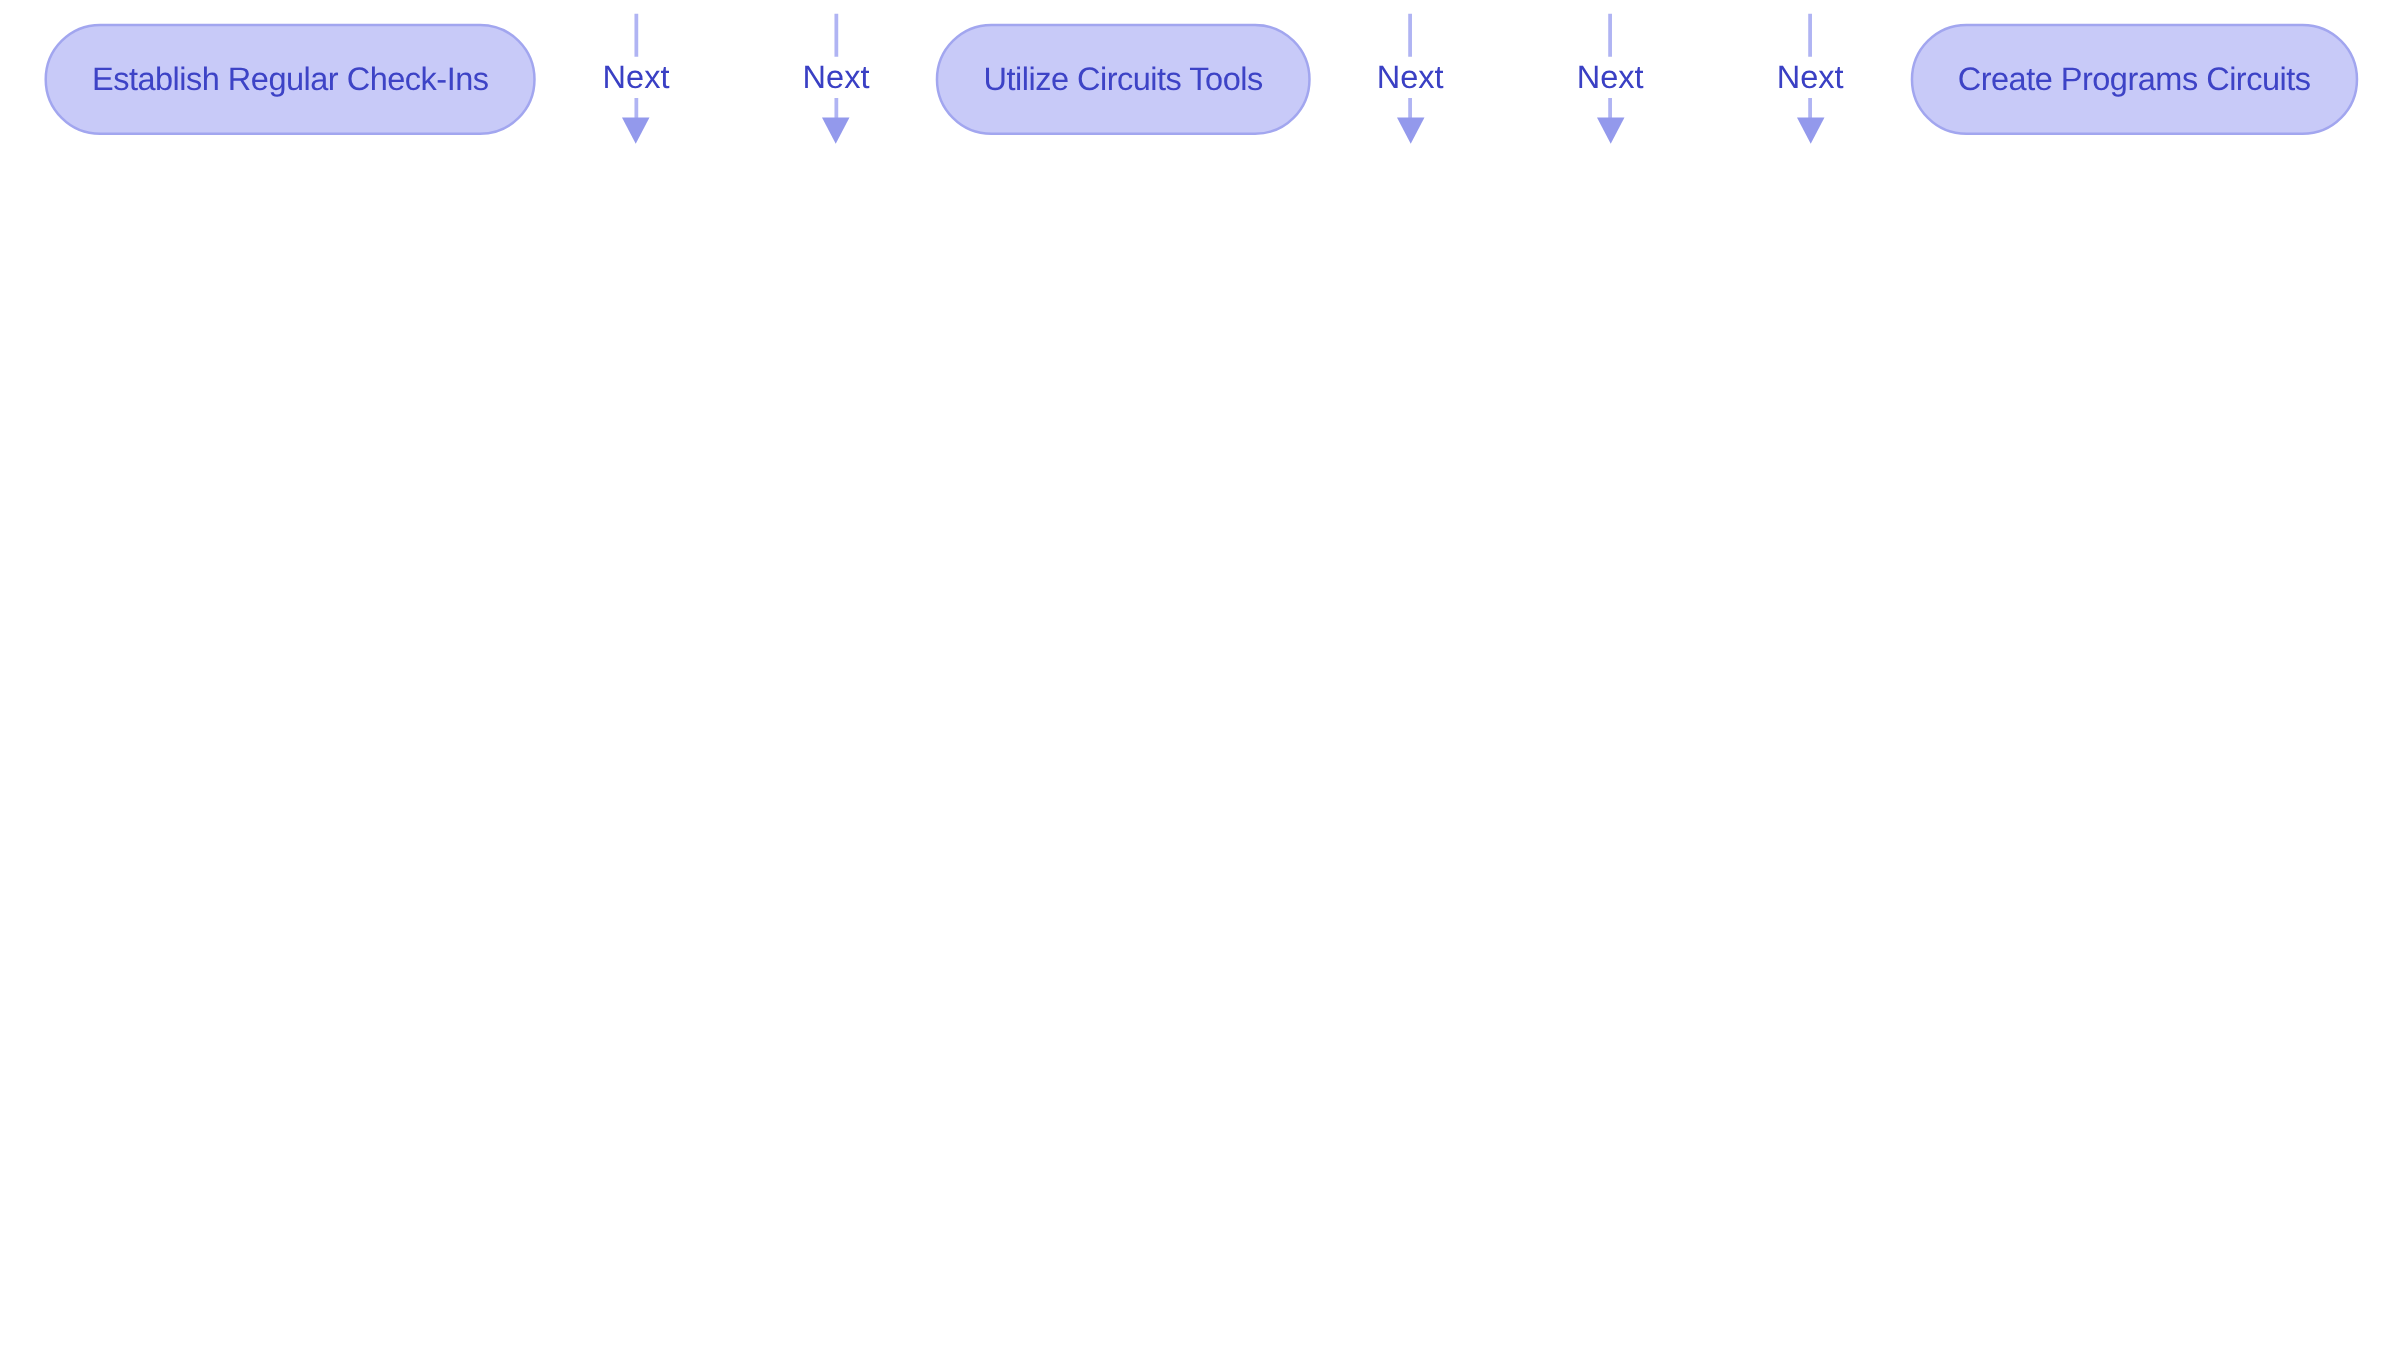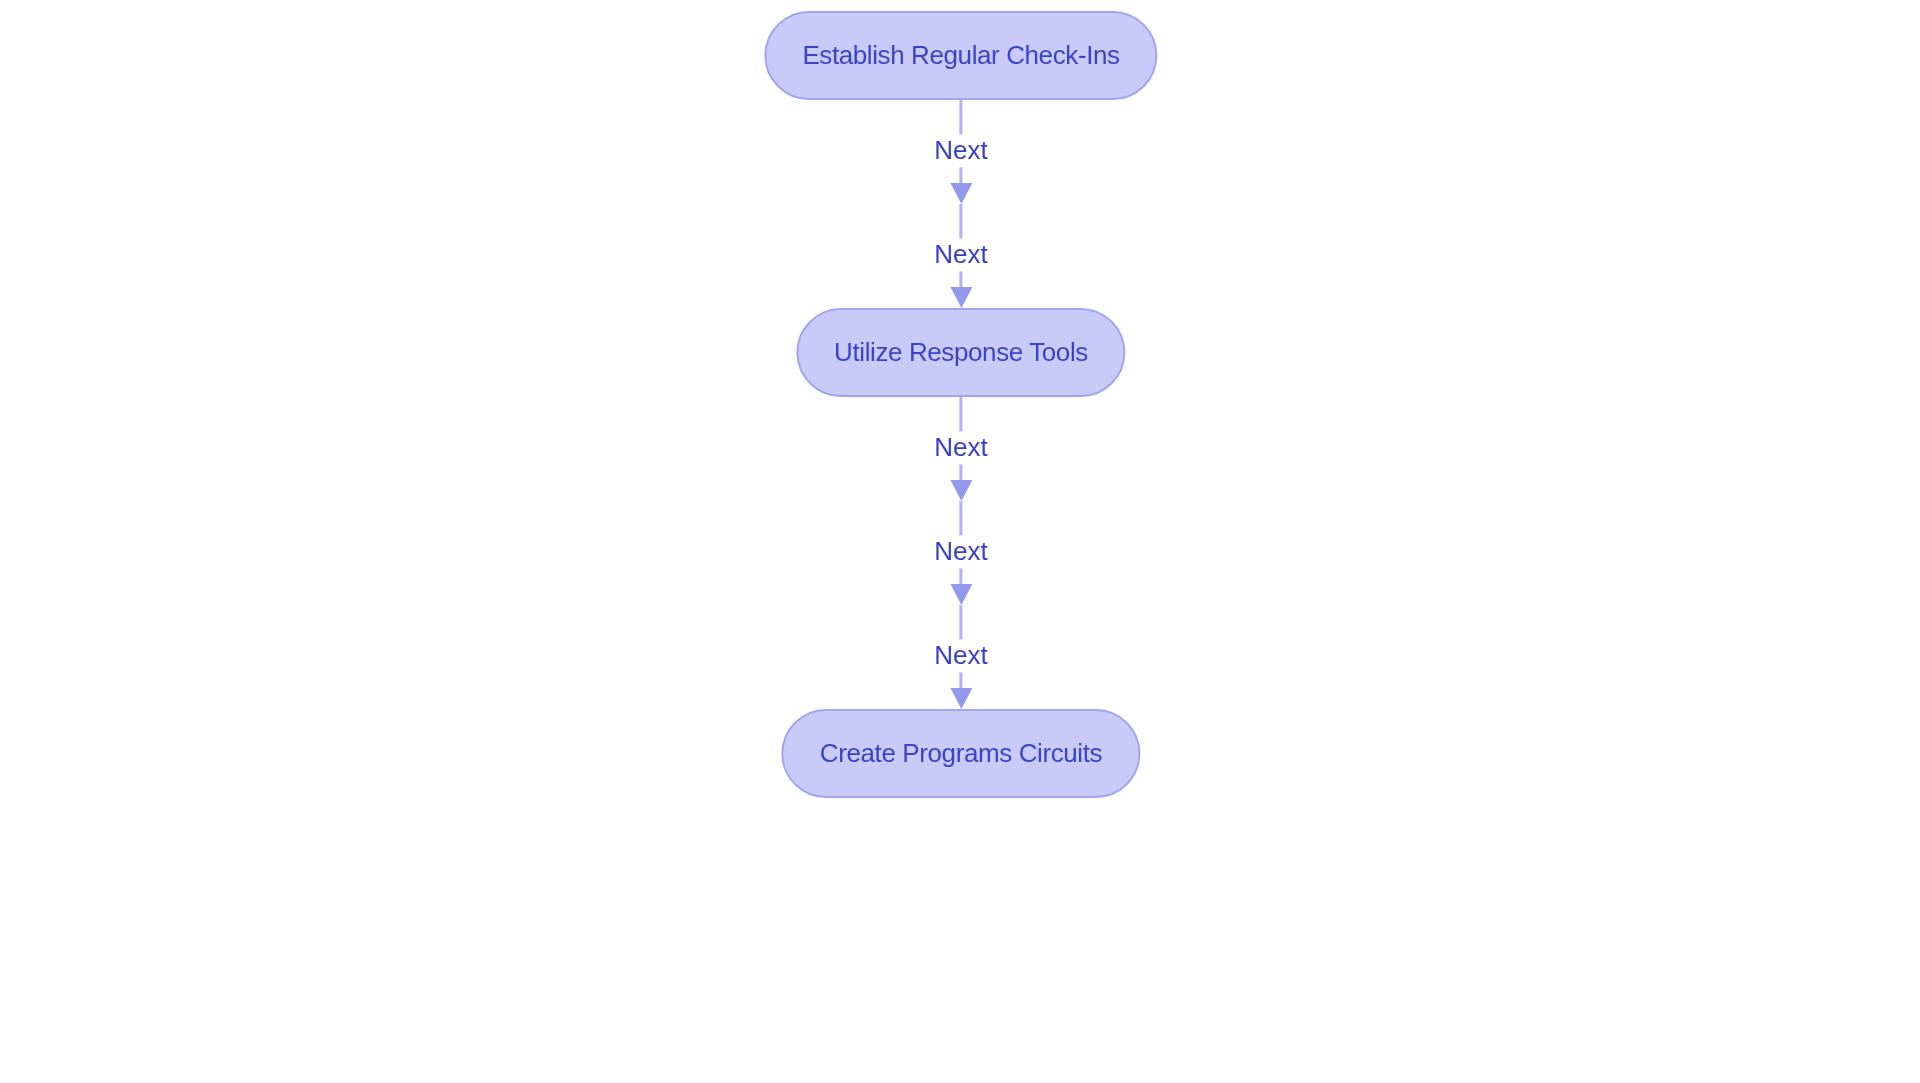--- a/index.html
+++ b/index.html
@@ -24,21 +24,20 @@
     width: 1920px;
     height: 1083px;
     background: var(--background);
   }
   .flow-column {
     position: absolute;
     left: 961px;
     top: 11px;
     transform: translateX(-50%);
     display: flex;
-    flex-direction: column;
     align-items: center;
   }
   .node {
     height: 89px;
     border-radius: 44.5px;
     background: var(--node-fill);
     border: 2px solid var(--node-border);
     color: var(--node-text);
     display: flex;
     align-items: center;
@@ -97,21 +96,21 @@
       <div class="arrowhead"></div>
     </div>
 
 
     <div class="edge">
       <div class="edge-line"></div>
       <div class="edge-label">Next</div>
       <div class="arrowhead"></div>
     </div>
 
-    <div class="node">Utilize Response Tools</div>
+    <div class="node">Utilize Circuits Tools</div>
 
     <div class="edge">
       <div class="edge-line"></div>
       <div class="edge-label">Next</div>
       <div class="arrowhead"></div>
     </div>
 
 
     <div class="edge">
       <div class="edge-line"></div>

